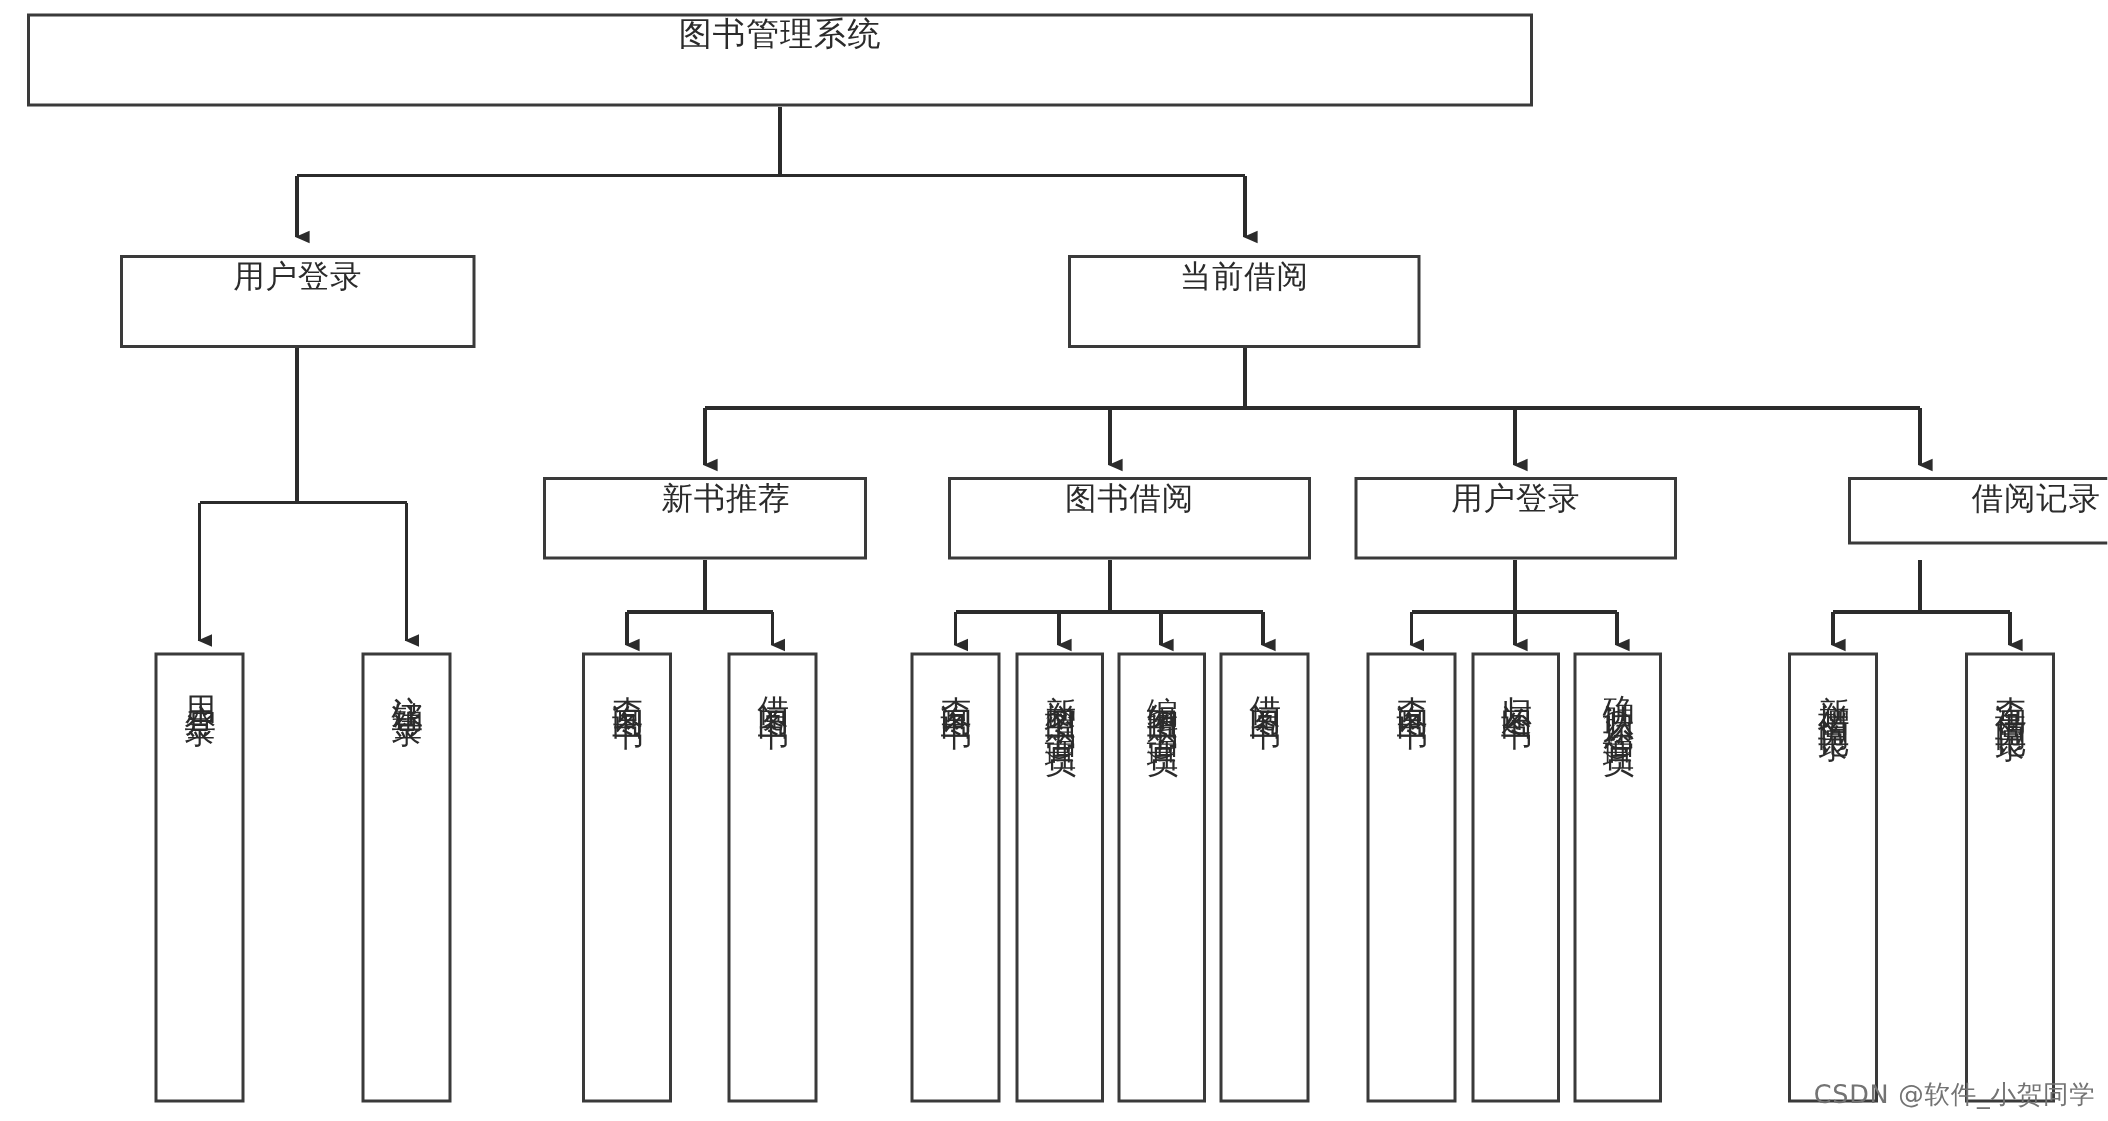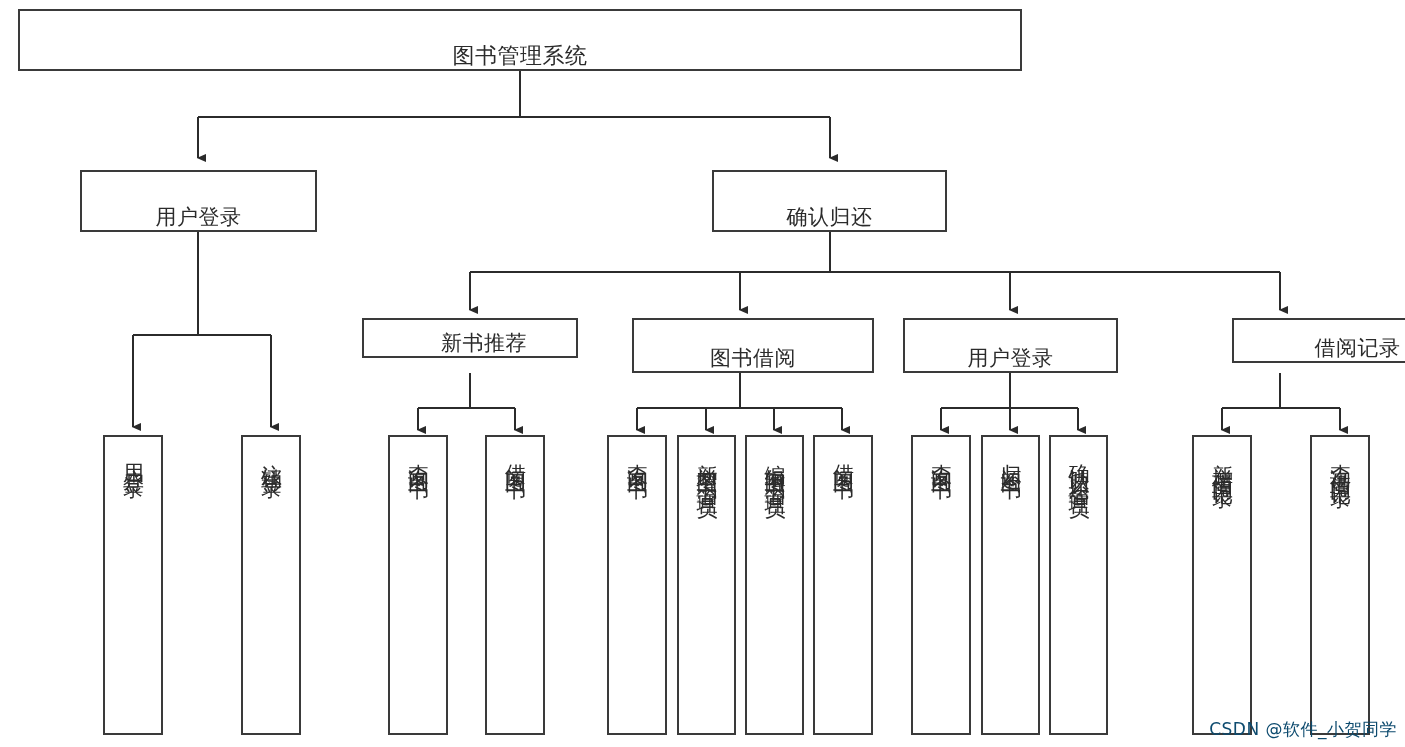--- a/index.html
+++ b/index.html
@@ -25,21 +25,21 @@
     width: 1405px;
     height: 747px;
     pointer-events: none;
   }
   .node {
     position: absolute;
     box-sizing: border-box;
     background: #ffffff;
     border: 2px solid #3a3a3a;
     display: flex;
-    align-items: flex-end;
+    align-items: flex-start;
     justify-content: center;
     color: #2b2b2b;
   }
   .node .label {
     display: block;
     line-height: 1.18;
     letter-spacing: 0.5px;
     white-space: nowrap;
   }
   
@@ -60,21 +60,21 @@
     font-size: 21px;
     letter-spacing: 5px;
     line-height: 1;
     white-space: nowrap;
   }
   .watermark {
     position: absolute;
     right: 8px;
     bottom: 6px;
     font-size: 17px;
-    color: #0c4a6e;
+    color: #737373;
     letter-spacing: 0.5px;
     white-space: nowrap;
     user-select: none;
   }
 </style>
 </head>
 <body>
 
 <div id="canvas">
 
@@ -132,24 +132,24 @@
 
   <div class="node horiz root" style="left:18px; top:9px; width:1004px; height:62px;">
     <span class="label">图书管理系统</span>
   </div>
 
   <div class="node horiz" style="left:80px; top:170px; width:237px; height:62px;">
     <span class="label">用户登录</span>
   </div>
 
   <div class="node horiz" style="left:712px; top:170px; width:235px; height:62px;">
-    <span class="label">确认归还</span>
-  </div>
-
-  <div class="node horiz" style="left:362px; top:318px; width:216px; height:40px;padding-left:28px;">
+    <span class="label">当前借阅</span>
+  </div>
+
+  <div class="node horiz" style="left:362px; top:318px; width:216px; height:55px;padding-left:28px;">
     <span class="label">新书推荐</span>
   </div>
 
   <div class="node horiz" style="left:632px; top:318px; width:242px; height:55px;">
     <span class="label">图书借阅</span>
   </div>
 
   <div class="node horiz" style="left:903px; top:318px; width:215px; height:55px;">
     <span class="label">用户登录</span>
   </div>

